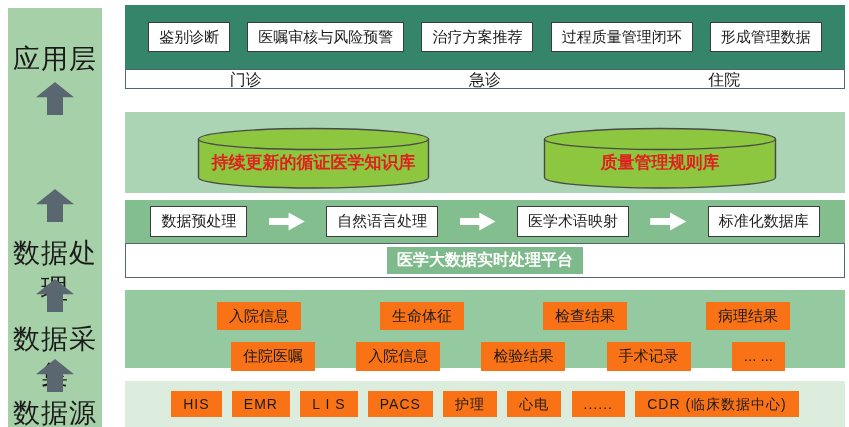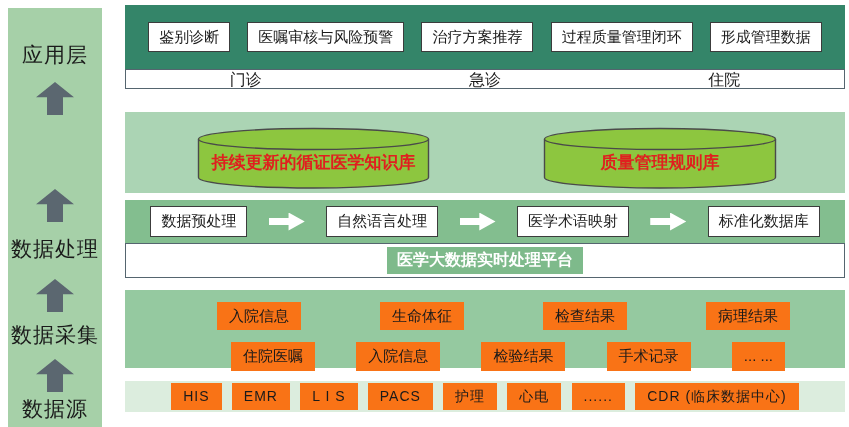--- a/index.html
+++ b/index.html
@@ -2,21 +2,21 @@
 <html><head>
 <meta charset="utf-8">
 <style>
   html,body{margin:0;padding:0;background:#fff;}
   .stage{
     position:relative;width:849px;height:427px;background:#fff;overflow:hidden;
     font-family:"Liberation Sans","DejaVu Sans",sans-serif;color:#1a1a1a;
   }
   
   .sidebar{position:absolute;left:8px;top:8px;width:94px;height:419px;background:#a6d0a8;}
-  .side-label{position:absolute;left:0;width:100%;text-align:center;font-size:21px;letter-spacing:1px;}
+  .side-label{position:absolute;left:0;width:100%;text-align:center;font-size:27px;letter-spacing:1px;}
   .side-label.red{color:#e02820;}
   .up-arrow{
     position:absolute;left:50%;transform:translateX(-50%);
     width:38px;height:33px;background:#5b6770;
     clip-path:polygon(50% 0,100% 46%,71% 46%,71% 100%,29% 100%,29% 46%,0 46%);
   }
   
   .band{position:absolute;left:125px;width:720px;box-sizing:border-box;}
   .wbox{
     background:#fff;border:1px solid #3c3c3c;padding:4px 10px;
@@ -49,21 +49,21 @@
   .platform-box{
     background:#7eba8b;color:#fff;font-weight:bold;font-size:16px;
     padding:3px 10px;white-space:nowrap;
   }
   
   .band-collect{top:290px;height:78px;background:#95c9a0;}
   .collect-row{display:flex;justify-content:space-between;align-items:center;}
   .collect-row1{padding:12px 55px 0 92px;}
   .collect-row2{padding:12px 60px 0 106px;text-align:right;}
   
-  .band-source{top:381px;height:31px;background:#dcedde;display:flex;align-items:center;justify-content:space-evenly;padding:0 36px;}
+  .band-source{top:381px;height:46px;background:#dcedde;display:flex;align-items:center;justify-content:space-evenly;padding:0 36px;}
   .src{font-size:14px;letter-spacing:1px;}
 </style>
 </head>
 <body>
 
 <div class="stage">
 
   <div class="sidebar">
     <div class="side-label" style="top:33px">应用层</div>
     <div class="up-arrow" style="top:74px"></div>

